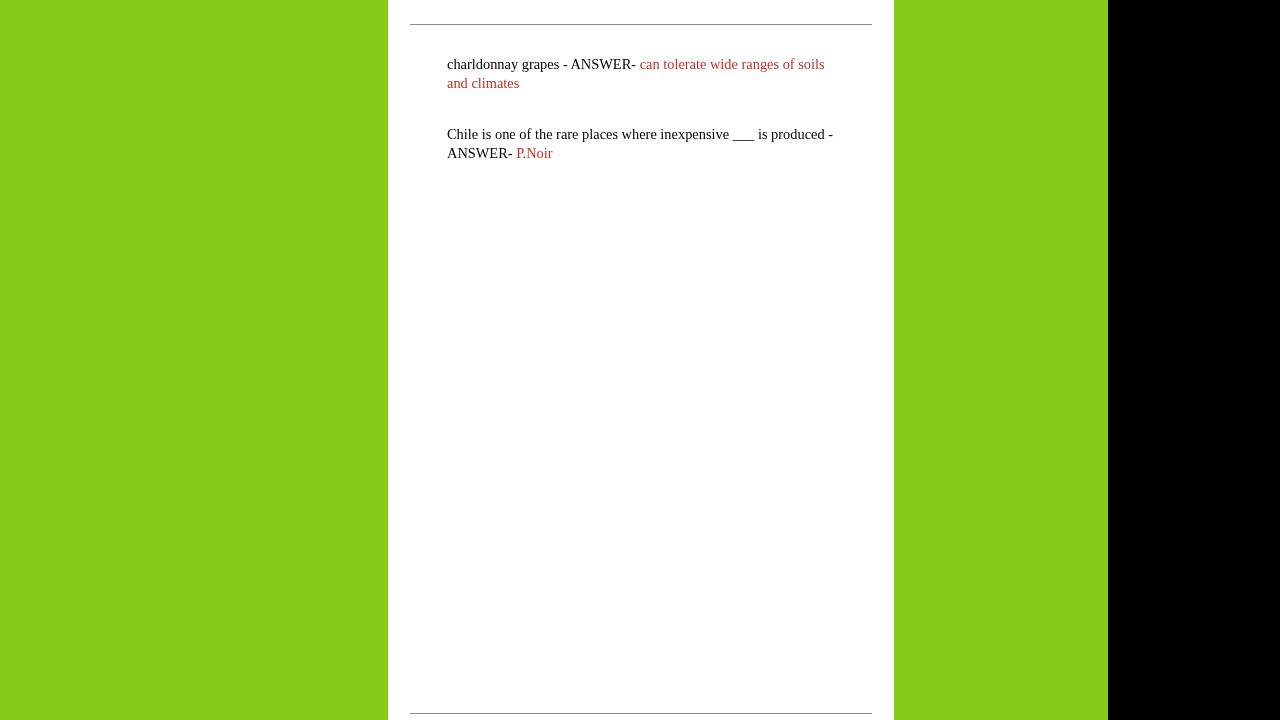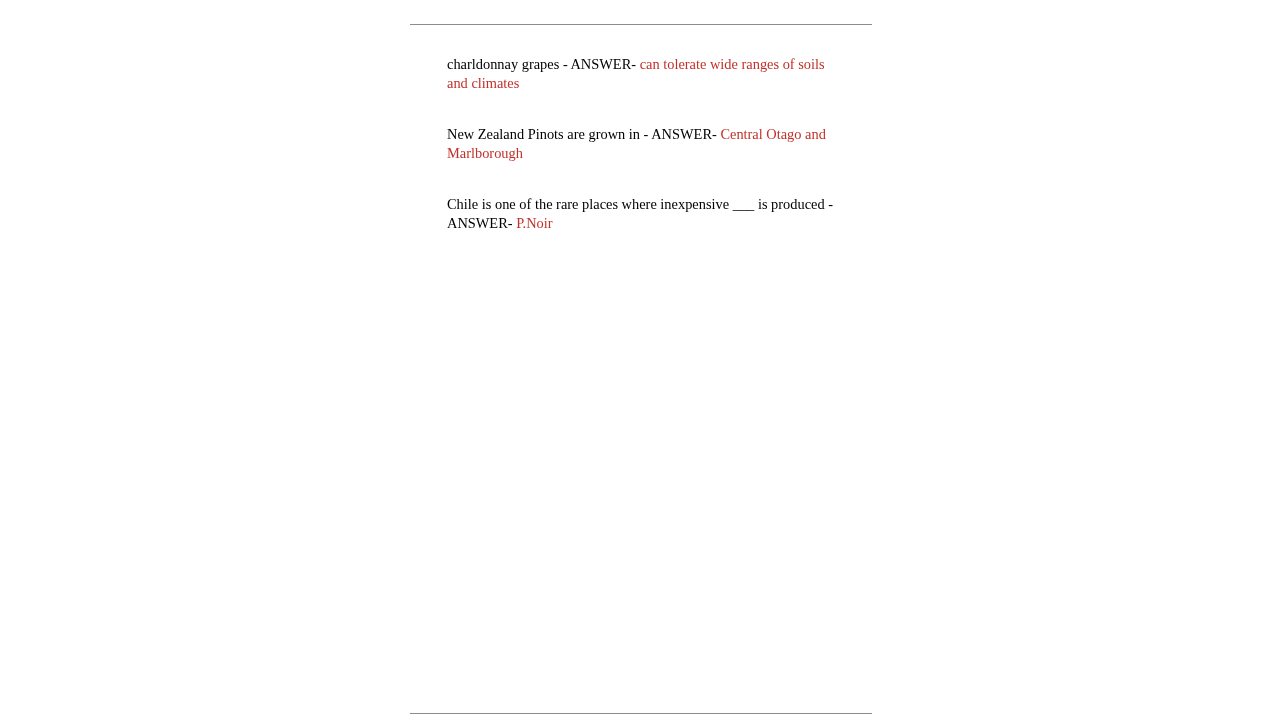--- a/index.html
+++ b/index.html
@@ -3,23 +3,23 @@
 <meta charset="utf-8">
 <style>
   html, body {
     margin: 0;
     padding: 0;
     background: #000000;
   }
 
   #viewport {
     position: relative;
-    width: 1280px;
+    width: 1108px;
     height: 720px;
-    background: #ffffff;
+    background: #84cc16;
     overflow: hidden;
   }
 
   
   #page {
     position: absolute;
     left: 388px;
     top: 0;
     width: 506px;
     height: 720px;
@@ -72,21 +72,20 @@
 
 <div id="viewport">
 
   <div id="page">
 
     <div class="page-rule" id="rule-top"></div>
 
     <div id="content">
 
     <p class="qa-block"><span class="q-text">charldonnay grapes - ANSWER-</span> <span class="a-text">can tolerate wide ranges of soils and climates</span></p>
-        <p class="qa-block"><span class="q-text">New Zealand Pinots are grown in - ANSWER-</span> <span class="a-text">Central Otago and Marlborough</span></p>
         <p class="qa-block"><span class="q-text">Chile is one of the rare places where inexpensive ___ is produced - ANSWER-</span> <span class="a-text">P.Noir</span></p>
       </div>
 
     <div class="page-rule" id="rule-bottom"></div>
 
   </div>
 
 </div>
 
 </body></html>

